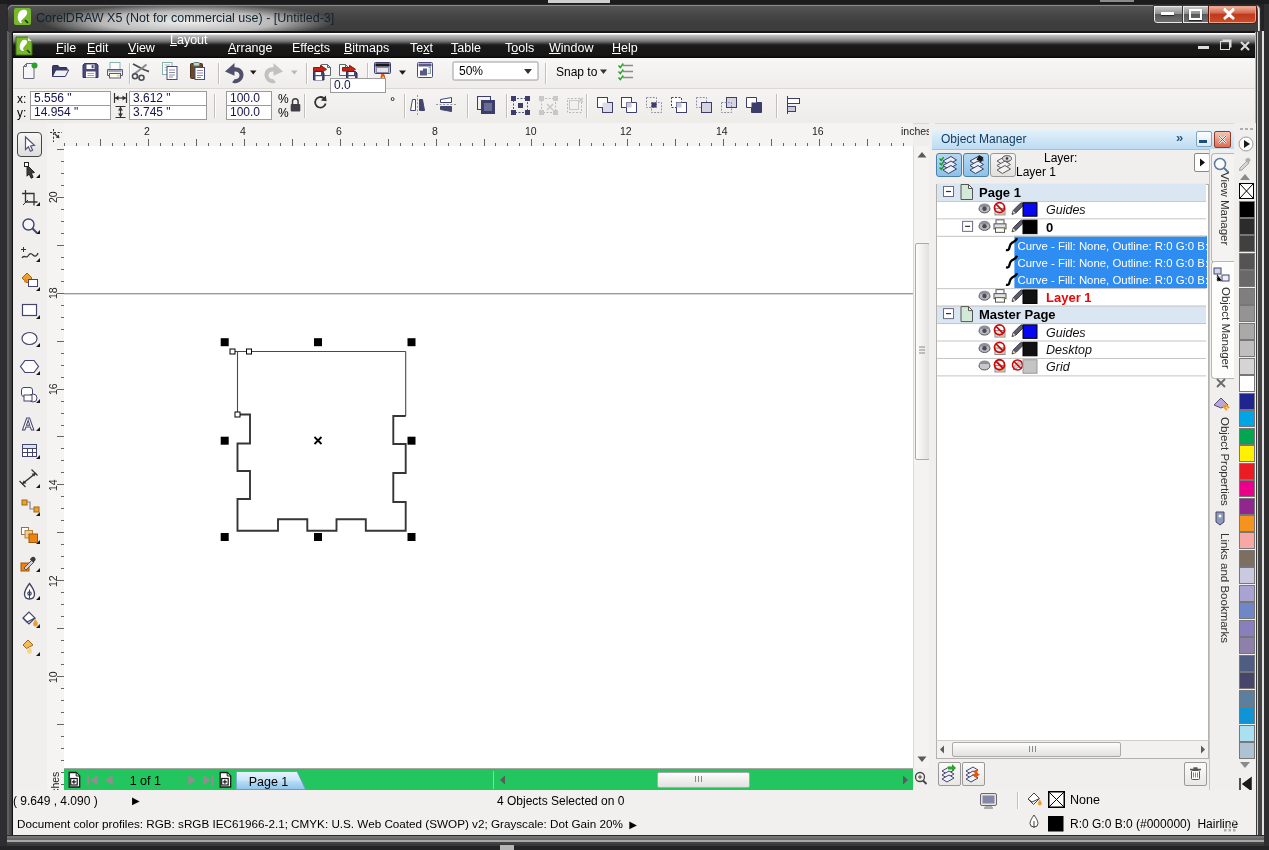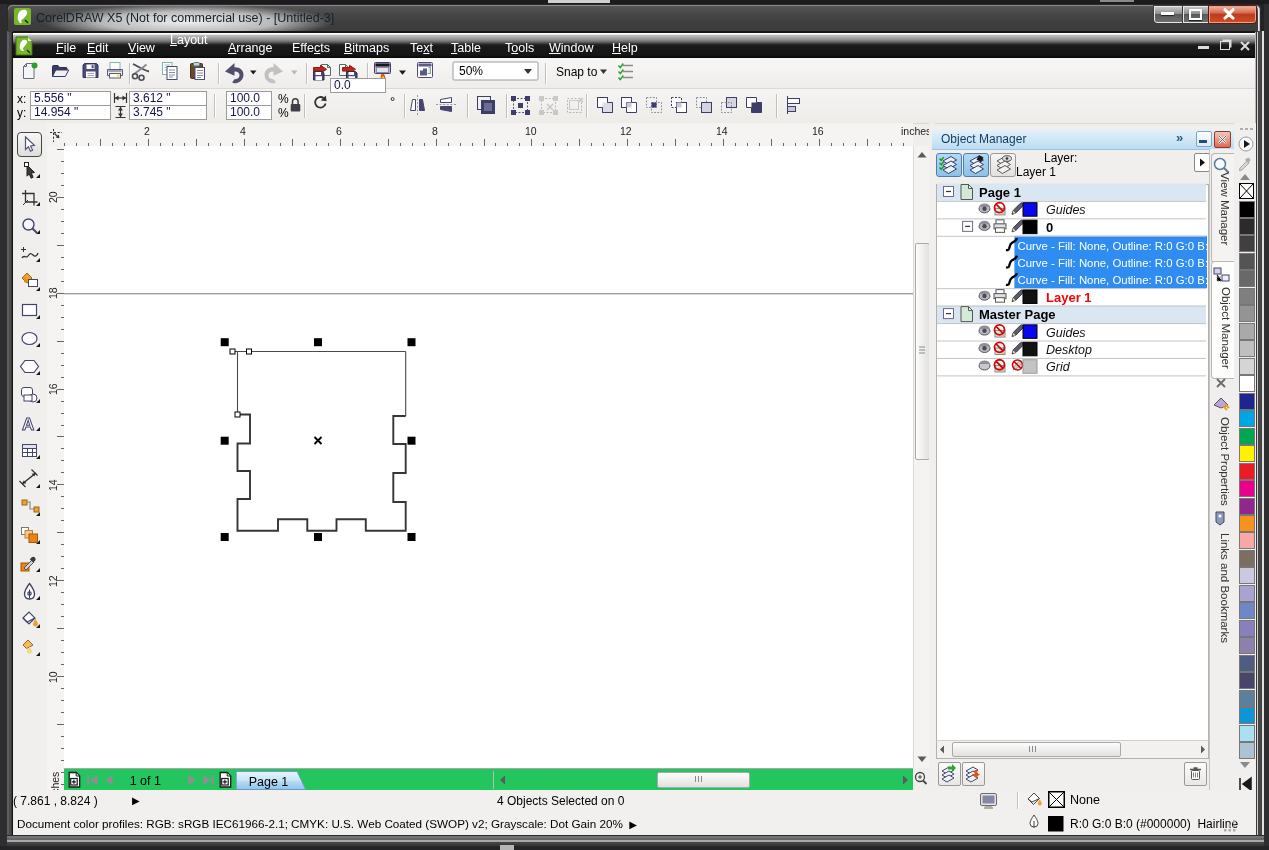--- a/index.html
+++ b/index.html
@@ -1040,21 +1040,21 @@
     <div class="abs" style="left:0;top:559.0px;width:14px;height:15px;background:#adc3d3;border:0.5px solid #777;"></div>
   </div>
 <svg class="abs" style="left:1234px;top:755px" width="22" height="80" viewBox="0 0 22 80">
   <path d="M11 13 l5 -6 h-10 z" fill="#8a8a8a"></path>
   <g transform="translate(5,22)">
     <path d="M1 1 v12 M12 1 L4 7 l8 6 z" fill="#1a1a1a" stroke="#1a1a1a" stroke-width="1.5"></path>
   </g>
 </svg>
 
 <div class="abs" id="statusbar" style="left:13.5px;top:790px;width:1241px;height:45px;background:#f1f0ee;"></div>
-<div class="abs" style="left:13px;top:794px;font-size:12px;color:#000;">( 7.861 , 8.824 )</div>
+<div class="abs" style="left:13px;top:794px;font-size:12px;color:#000;">( 9.649 , 4.090 )</div>
 <div class="abs" style="left:132px;top:795px;font-size:10px;color:#000;">▶</div>
 <div class="abs" style="left:497px;top:794px;font-size:12px;color:#000;">4 Objects Selected on 0</div>
 <div class="abs" style="left:17px;top:817px;font-size:11.7px;color:#000;">Document color profiles: RGB: sRGB IEC61966-2.1; CMYK: U.S. Web Coated (SWOP) v2; Grayscale: Dot Gain 20% &nbsp;<span style="font-size:10px">▶</span></div>
 
 <svg class="abs" style="left:940px;top:790px" width="316" height="45" viewBox="0 0 316 45">
 
   <g transform="translate(40,3)">
     <rect x="0.5" y="0.5" width="16" height="12" rx="1.5" fill="#e8e6e3" stroke="#6a6a6a"></rect>
     <rect x="2.5" y="2.5" width="12" height="8" fill="#8587a8"></rect>
     <path d="M5 13 h7 M4 15 h9" stroke="#6a6a6a"></path>

